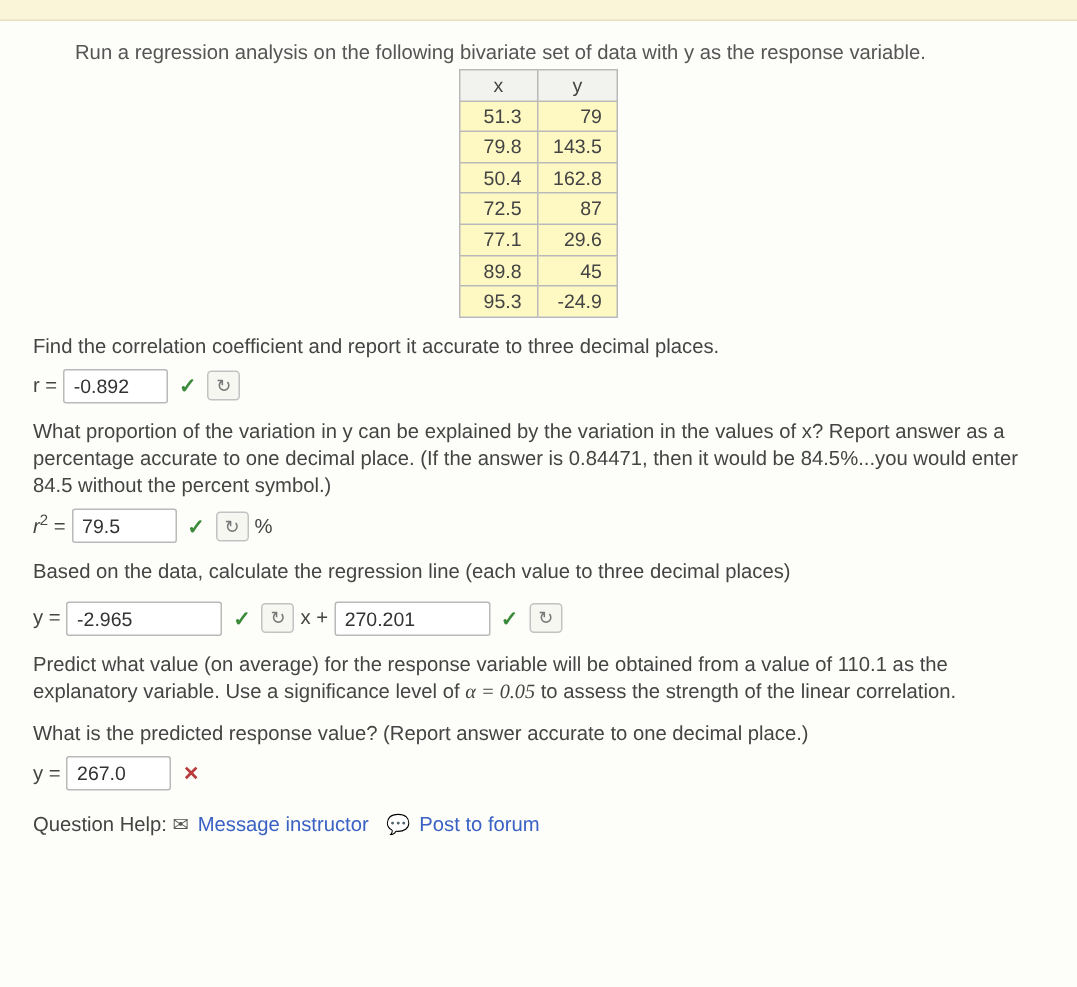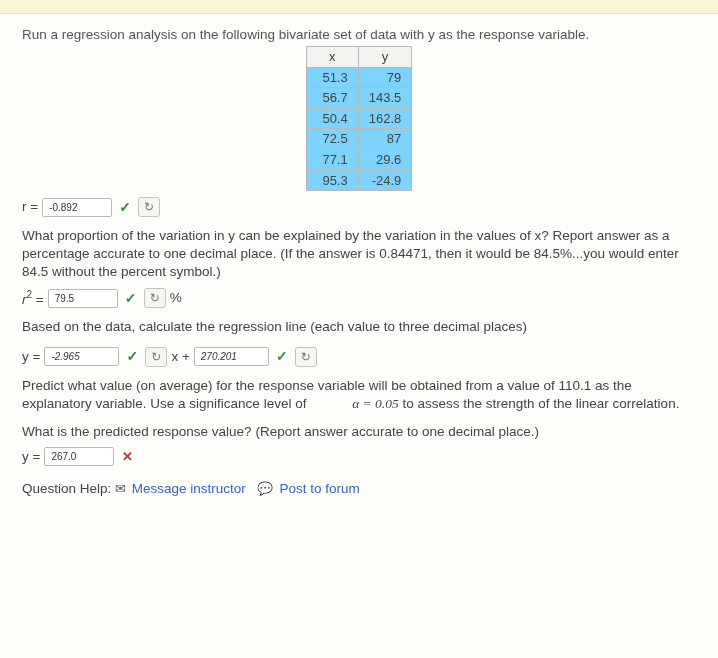--- a/index.html
+++ b/index.html
@@ -17,53 +17,53 @@
   }
   .page {
     background: #fdfdfa;
     padding: 12px 22px 8px 22px;
     color: #3a3a3a;
     font-size: 13.5px;
     line-height: 1.35;
     min-height: 644px;
     position: relative;
   }
-  .intro { color: #555; }
+  .intro { color: #555; margin-left: 28px; }
   table.data {
     border-collapse: collapse;
     margin: 2px auto 4px auto;
     font-size: 13px;
     color: #444;
   }
   table.data th, table.data td {
     border: 1px solid #b9b9b9;
     padding: 1px 10px;
     text-align: right;
     min-width: 52px;
     height: 18px;
-    background: #7dd3fc;
+    background: #fef9c3;
   }
   table.data th {
     text-align: center;
     font-weight: normal;
     background: #f2f2ee;
   }
   .para { margin-top: 10px; color: #444; }
   .row { margin-top: 6px; display: flex; align-items: center; gap: 4px; color: #444; }
   .input {
     border: 1px solid #b9b9b9;
     background: #fff;
     padding: 3px 6px;
-    font-size: 10px;
+    font-size: 13px;
     color: #333;
     width: 70px;
     text-align: left;
     border-radius: 2px;
   }
-  .input.wide { width: 75px; font-style: italic; }
+  .input.wide { width: 104px; }
   .mark {
     display: inline-flex;
     align-items: center;
     justify-content: center;
     width: 18px;
     height: 18px;
     font-size: 14px;
   }
   .check { color: #3a8a3a; font-weight: bold; }
   .wrong { color: #b83a3a; font-weight: bold; font-size: 13px; }
@@ -91,21 +91,21 @@
     top: 4px;
     width: 10px;
     height: 14px;
     background: transparent;
   }
   .help-row { margin-top: 14px; font-size: 13.5px; color: #444; }
   .help-link { color: #3a62c4; cursor: pointer; }
   .env-icon { color: #555; margin-right: 2px; font-size: 13px; }
   .comment-icon { color: #555; margin: 0 2px 0 8px; font-size: 13px; }
   .math-i { font-style: italic; }
-  .alpha { font-family: "Times New Roman", serif; font-style: italic; margin-left: 42px; }
+  .alpha { font-family: "Times New Roman", serif; font-style: italic; }
 </style>
 </head>
 <body>
 
 <div class="top-strip"></div>
 
 <div class="page">
 
   <div class="intro">Run a regression analysis on the following bivariate set of data with y as the response variable.</div>
 
@@ -115,42 +115,47 @@
         <th>x</th>
         <th>y</th>
       </tr>
     </thead>
     <tbody id="tbody">
         <tr>
           <td>51.3</td>
           <td>79</td>
         </tr>
         <tr>
-          <td>56.7</td>
+          <td>79.8</td>
           <td>143.5</td>
         </tr>
         <tr>
           <td>50.4</td>
           <td>162.8</td>
         </tr>
         <tr>
           <td>72.5</td>
           <td>87</td>
         </tr>
         <tr>
           <td>77.1</td>
           <td>29.6</td>
         </tr>
         <tr>
+          <td>89.8</td>
+          <td>45</td>
+        </tr>
+        <tr>
           <td>95.3</td>
           <td>-24.9</td>
         </tr>
       </tbody>
   </table>
 
+  <div class="para">Find the correlation coefficient and report it accurate to three decimal places.</div>
   <div class="row">
     <span>r = </span>
     <input class="input cursor" value="-0.892" style="">
     <span class="mark check">✓</span>
     <span class="retry">
         <span>↻</span>
       </span>
   </div>
 
   <div class="para">What proportion of the variation in y can be explained by the variation in the values of x? Report answer as a percentage accurate to one decimal place.  (If the answer is 0.84471, then it would be 84.5%...you would enter 84.5 without the percent symbol.)</div>

